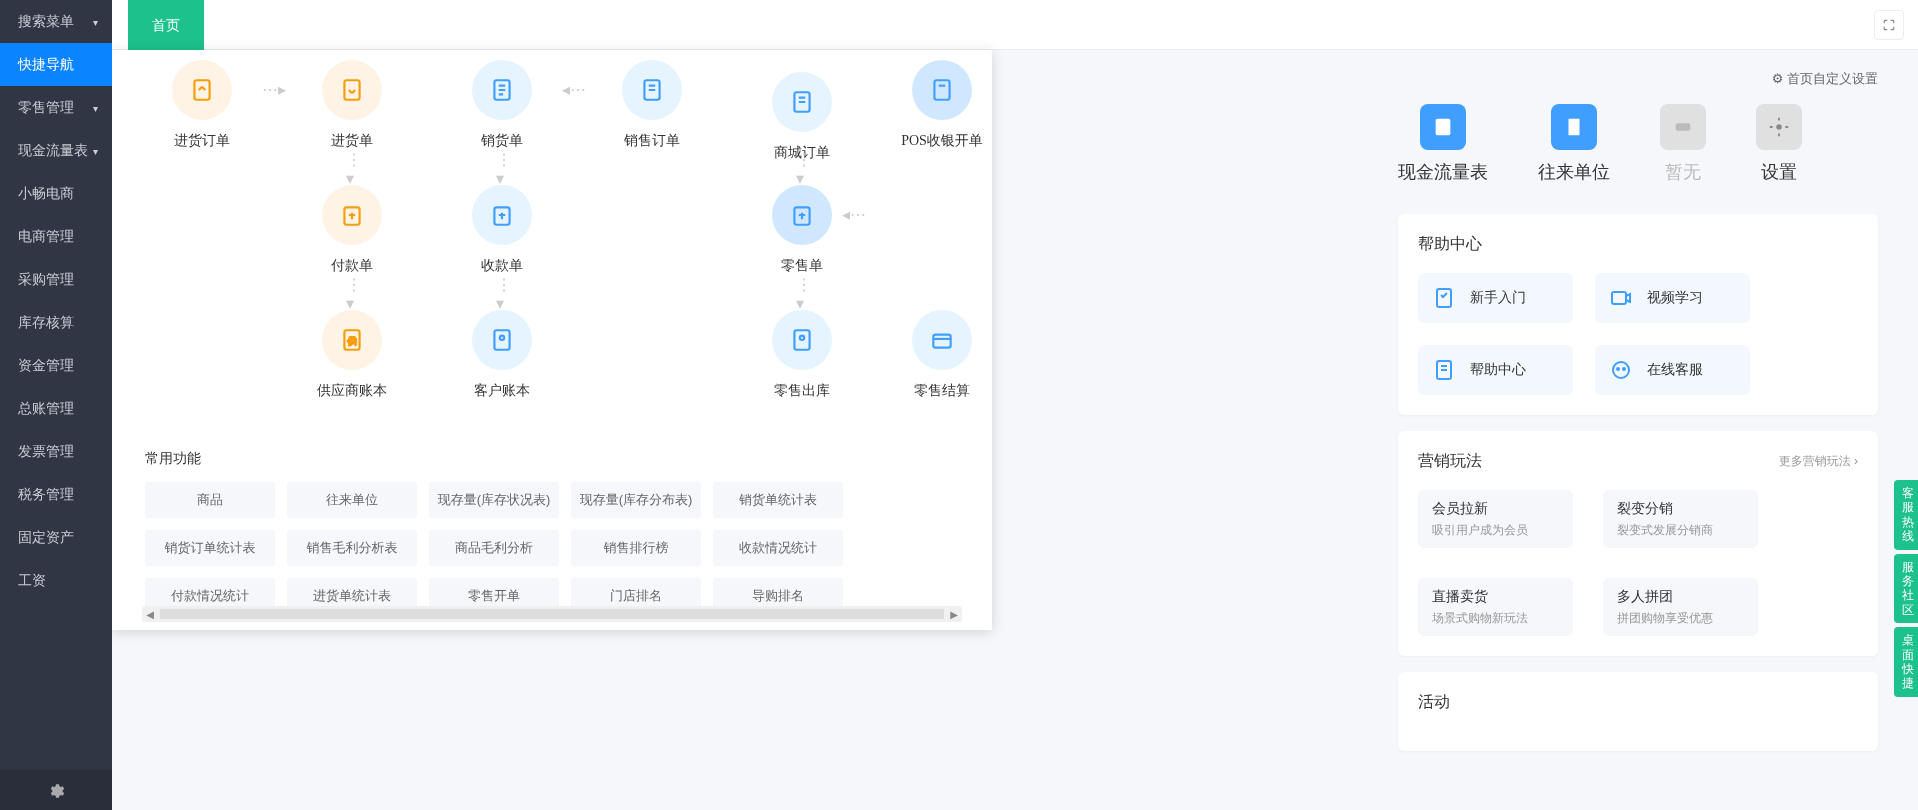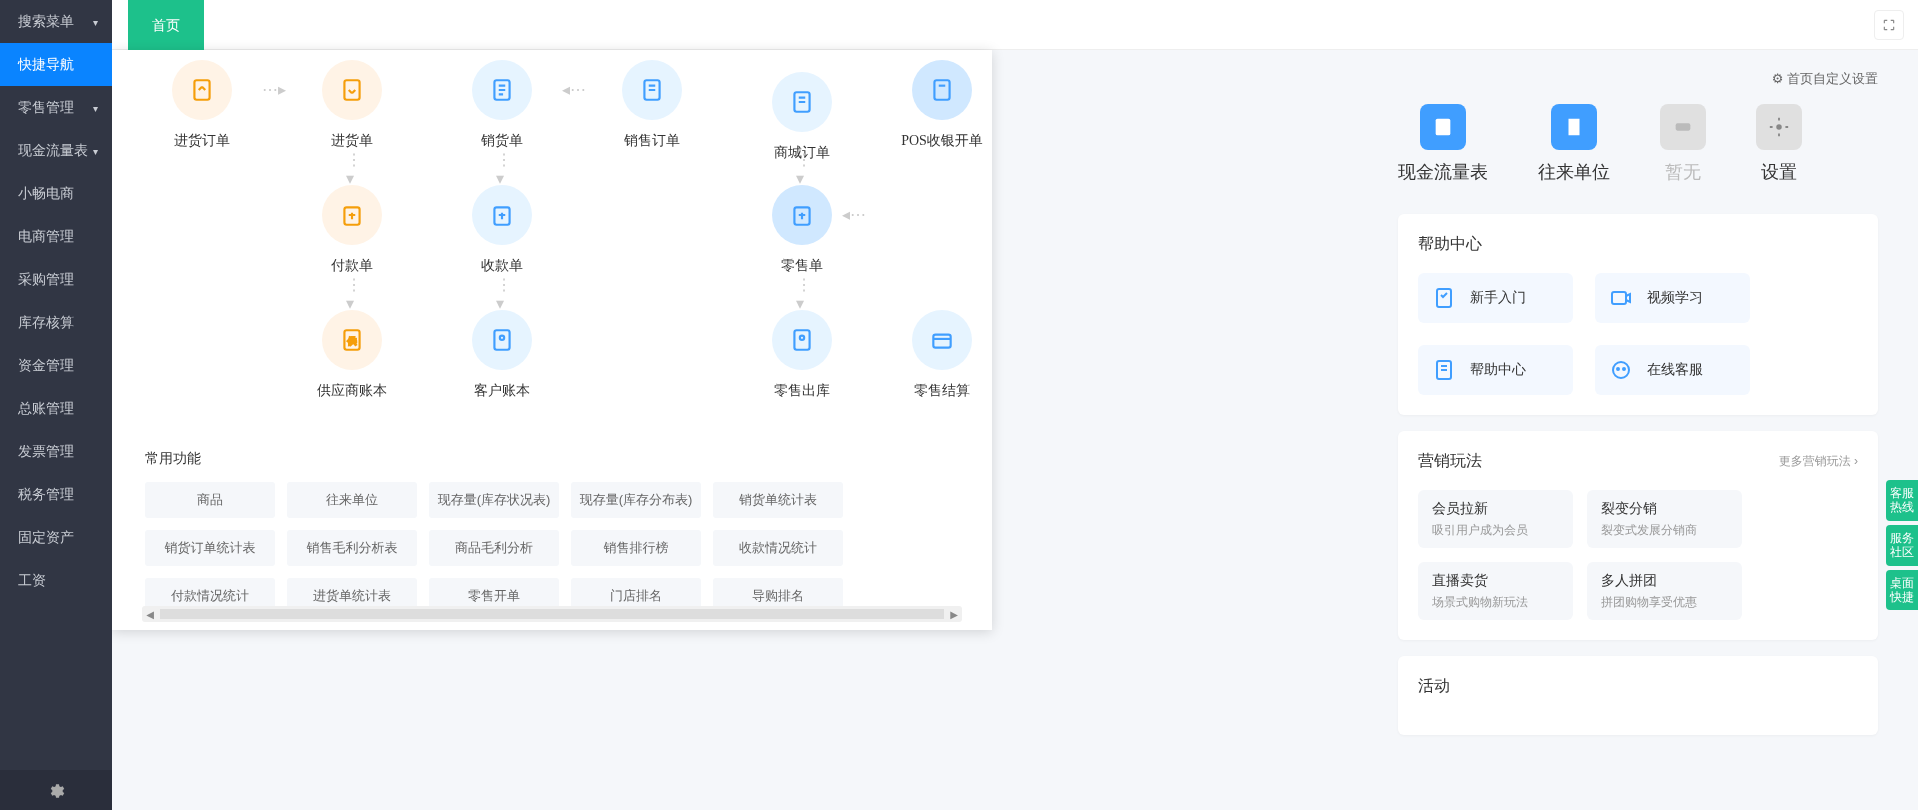--- a/index.html
+++ b/index.html
@@ -44,27 +44,27 @@
 .shortcut-label { font-size: 18px; color: #333; }
 
 .panel { background: #fff; border-radius: 6px; padding: 20px; margin-bottom: 16px; box-shadow: 0 1px 3px rgba(0,0,0,0.04); }
 .panel-title { font-size: 16px; color: #333; margin-bottom: 18px; display: flex; justify-content: space-between; align-items: center; }
 .panel-more { font-size: 12px; color: #999; cursor: pointer; }
 .help-grid { display: flex; flex-wrap: wrap; gap: 22px; }
 .help-item { width: 155px; height: 50px; background: #f3f8ff; border-radius: 6px; display: flex; align-items: center; padding: 0 14px; cursor: pointer; gap: 14px; }
 .help-item-icon { width: 24px; height: 24px; color: #409eff; }
 .help-item-label { font-size: 14px; color: #333; }
 
-.market-grid { display: flex; flex-wrap: wrap; gap: 14px; }
+.market-grid { display: flex; flex-wrap: wrap; gap: 30px; }
 .market-card { width: 155px; height: 58px; background: #f5f7fa; border-radius: 6px; padding: 10px 14px; cursor: pointer; }
 .market-title { font-size: 14px; color: #333; margin-bottom: 4px; }
 .market-sub { font-size: 12px; color: #999; }
 
 .side-tags { position: fixed; right: 0; top: 480px; z-index: 200; }
-.side-tag { width: 32px; background: #1dc18b; color: #fff; font-size: 12px; text-align: left; padding: 6px 4px; margin-bottom: 4px; border-radius: 4px 0 0 4px; cursor: pointer; line-height: 1.2; }
+.side-tag { width: 24px; background: #1dc18b; color: #fff; font-size: 12px; text-align: right; padding: 6px 4px; margin-bottom: 4px; border-radius: 4px 0 0 4px; cursor: pointer; line-height: 1.2; }
 
 .flow-svg { width: 26px; height: 26px; }
 </style>
 </head>
 <body>
 
 <div class="sidebar">
   <div class="sidebar-item"><span>搜索菜单</span><span class="caret">▾</span></div>
   <div class="sidebar-item active"><span>快捷导航</span></div>
   <div class="sidebar-item"><span>零售管理</span><span class="caret">▾</span></div>

